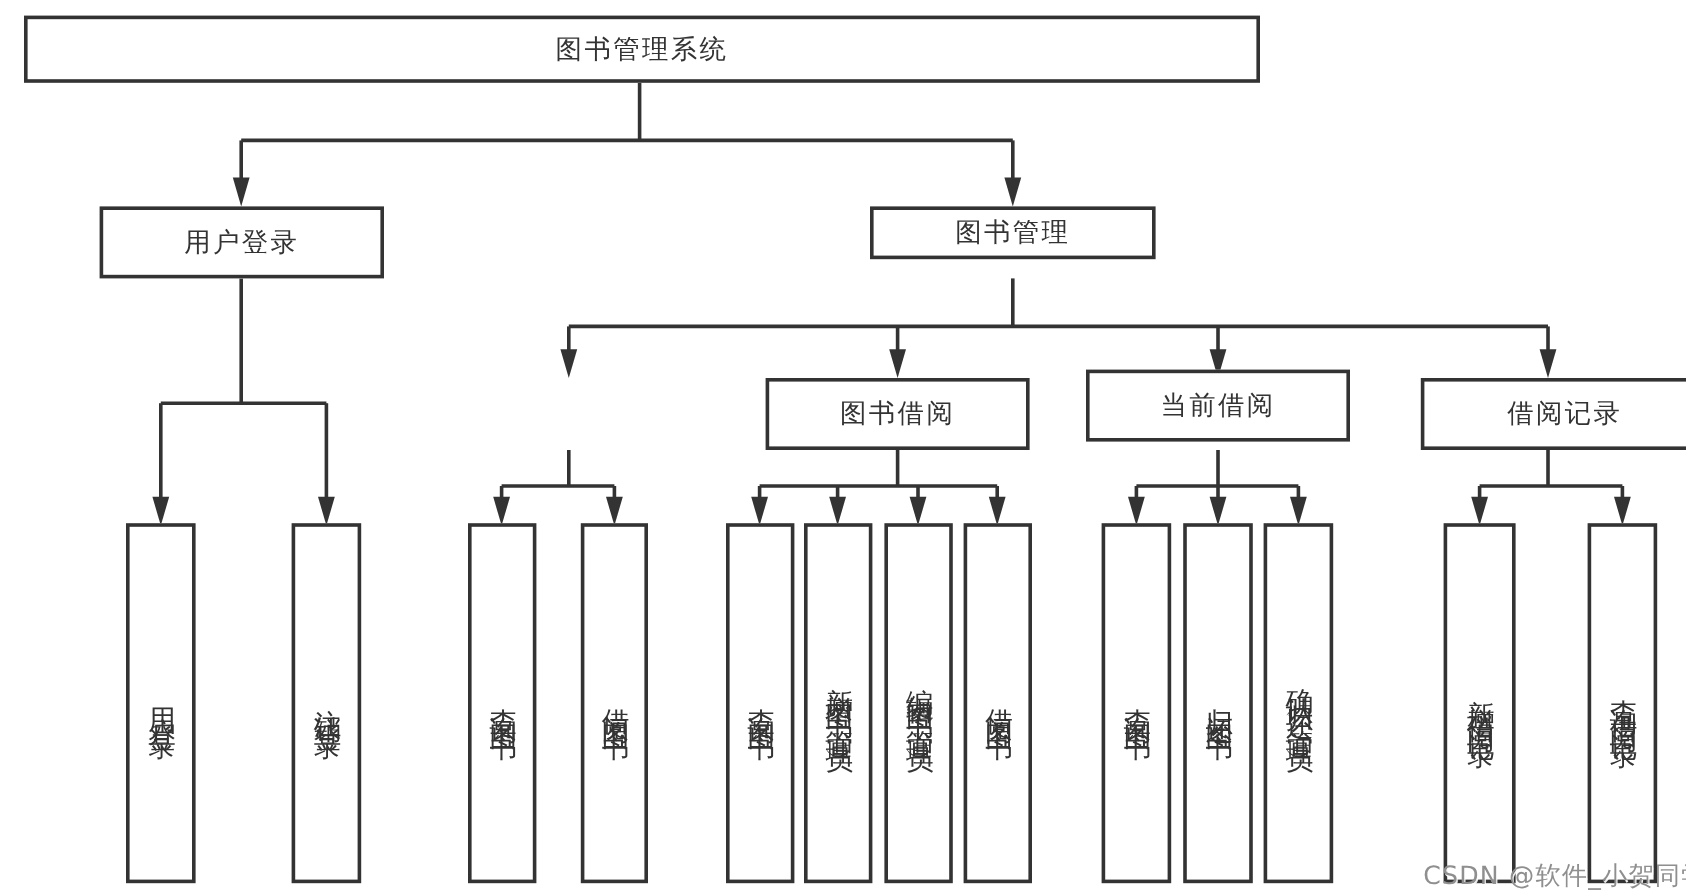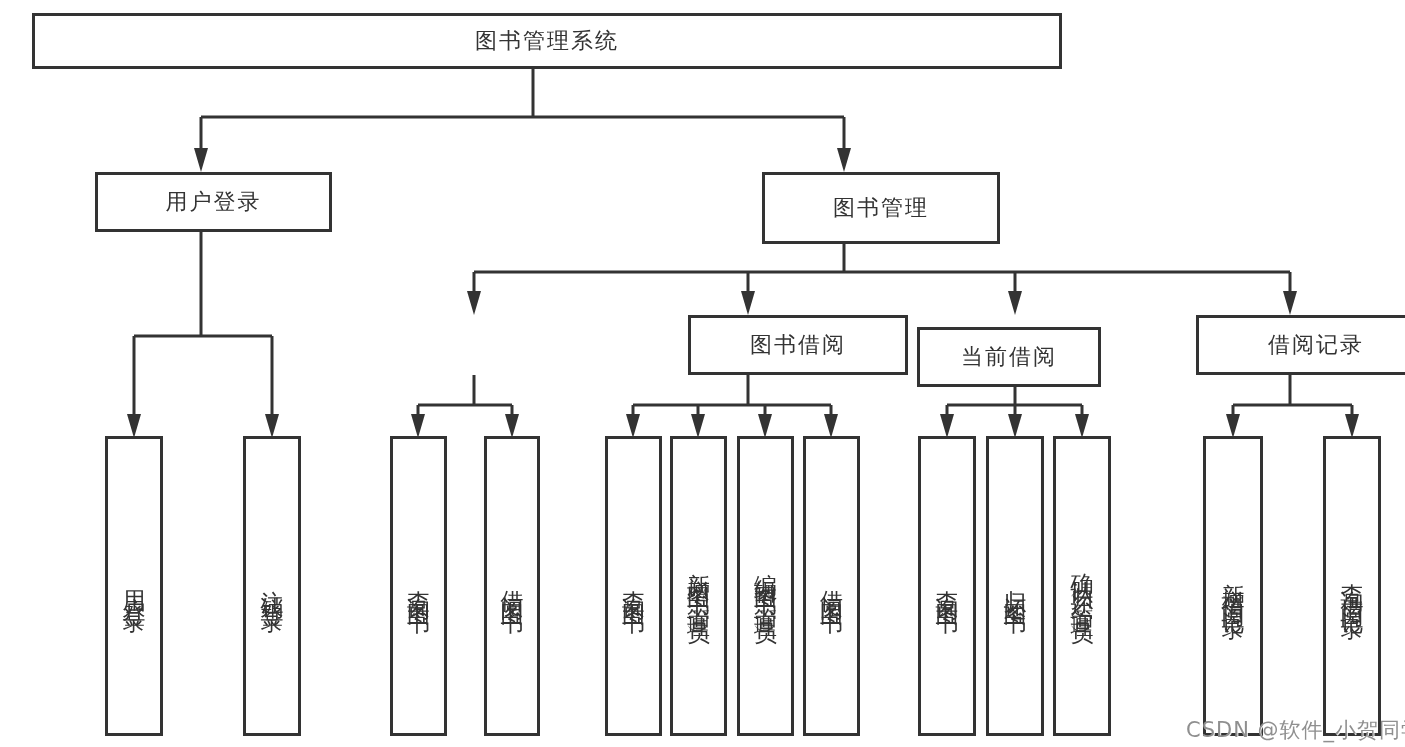--- a/index.html
+++ b/index.html
@@ -28,21 +28,20 @@
     background: #ffffff;
     color: #333333;
     display: flex;
     align-items: center;
     justify-content: center;
   }
   .h {
     font-size: 22px;
     letter-spacing: 2px;
     white-space: nowrap;
-    margin-left: 12px;
   }
   .v {
     writing-mode: vertical-rl;
     font-size: 23px;
     letter-spacing: 7px;
     line-height: 1;
   }
   .watermark {
     position: absolute;
     left: 1186px;
@@ -111,24 +110,24 @@
       <polygon points="940,414 954,414 947,438" fill="#333333"></polygon>
       <polygon points="1008,414 1022,414 1015,438" fill="#333333"></polygon>
       <polygon points="1075,414 1089,414 1082,438" fill="#333333"></polygon>
       <polygon points="1226,414 1240,414 1233,438" fill="#333333"></polygon>
       <polygon points="1345,414 1359,414 1352,438" fill="#333333"></polygon>
     </svg>
 
   <div class="box h" style="left:20px; top:13px; width:1030px; height:56px;">图书管理系统</div>
 
   <div class="box h" style="left:83px; top:172px; width:237px; height:60px;">用户登录</div>
-  <div class="box h" style="left:750px; top:172px; width:238px; height:72px;">图书管理</div>
+  <div class="box h" style="left:725px; top:172px; width:238px; height:44px;">图书管理</div>
 
-  <div class="box h" style="left:676px; top:315px; width:220px; height:60px;">图书借阅</div>
-  <div class="box h" style="left:905px; top:327px; width:184px; height:60px;">当前借阅</div>
+  <div class="box h" style="left:638px; top:315px; width:220px; height:60px;">图书借阅</div>
+  <div class="box h" style="left:905px; top:308px; width:220px; height:60px;">当前借阅</div>
   <div class="box h" style="left:1184px; top:315px; width:240px; height:60px;">借阅记录</div>
 
   <div class="box v" style="left:105px; top:436px; width:58px; height:300px;">用户登录</div>
   <div class="box v" style="left:243px; top:436px; width:58px; height:300px;">注销登录</div>
 
   <div class="box v" style="left:390px; top:436px; width:57px; height:300px;">查询图书</div>
   <div class="box v" style="left:484px; top:436px; width:56px; height:300px;">借阅图书</div>
 
   <div class="box v" style="left:605px; top:436px; width:57px; height:300px;">查询图书</div>
   <div class="box v" style="left:670px; top:436px; width:57px; height:300px;">新增图书（管理员）</div>

